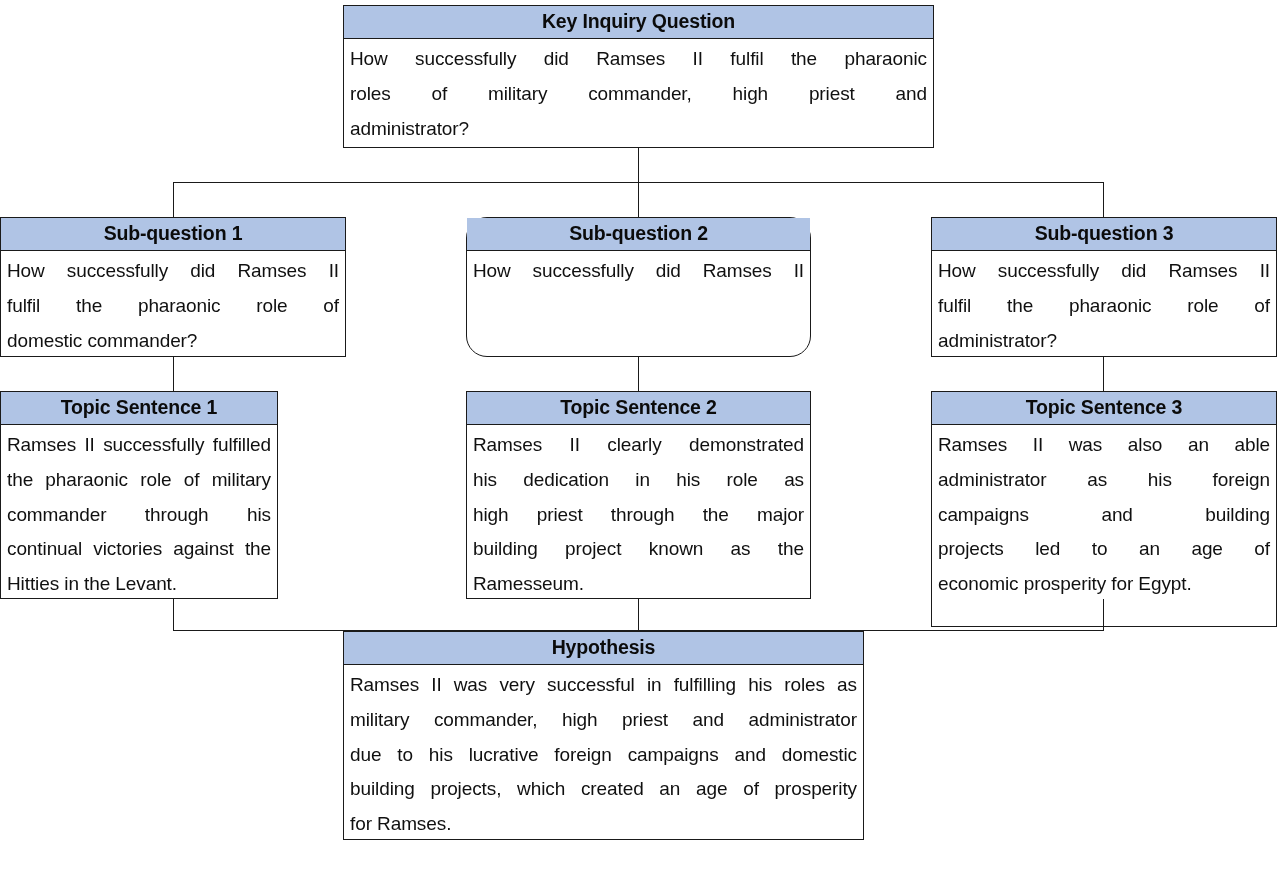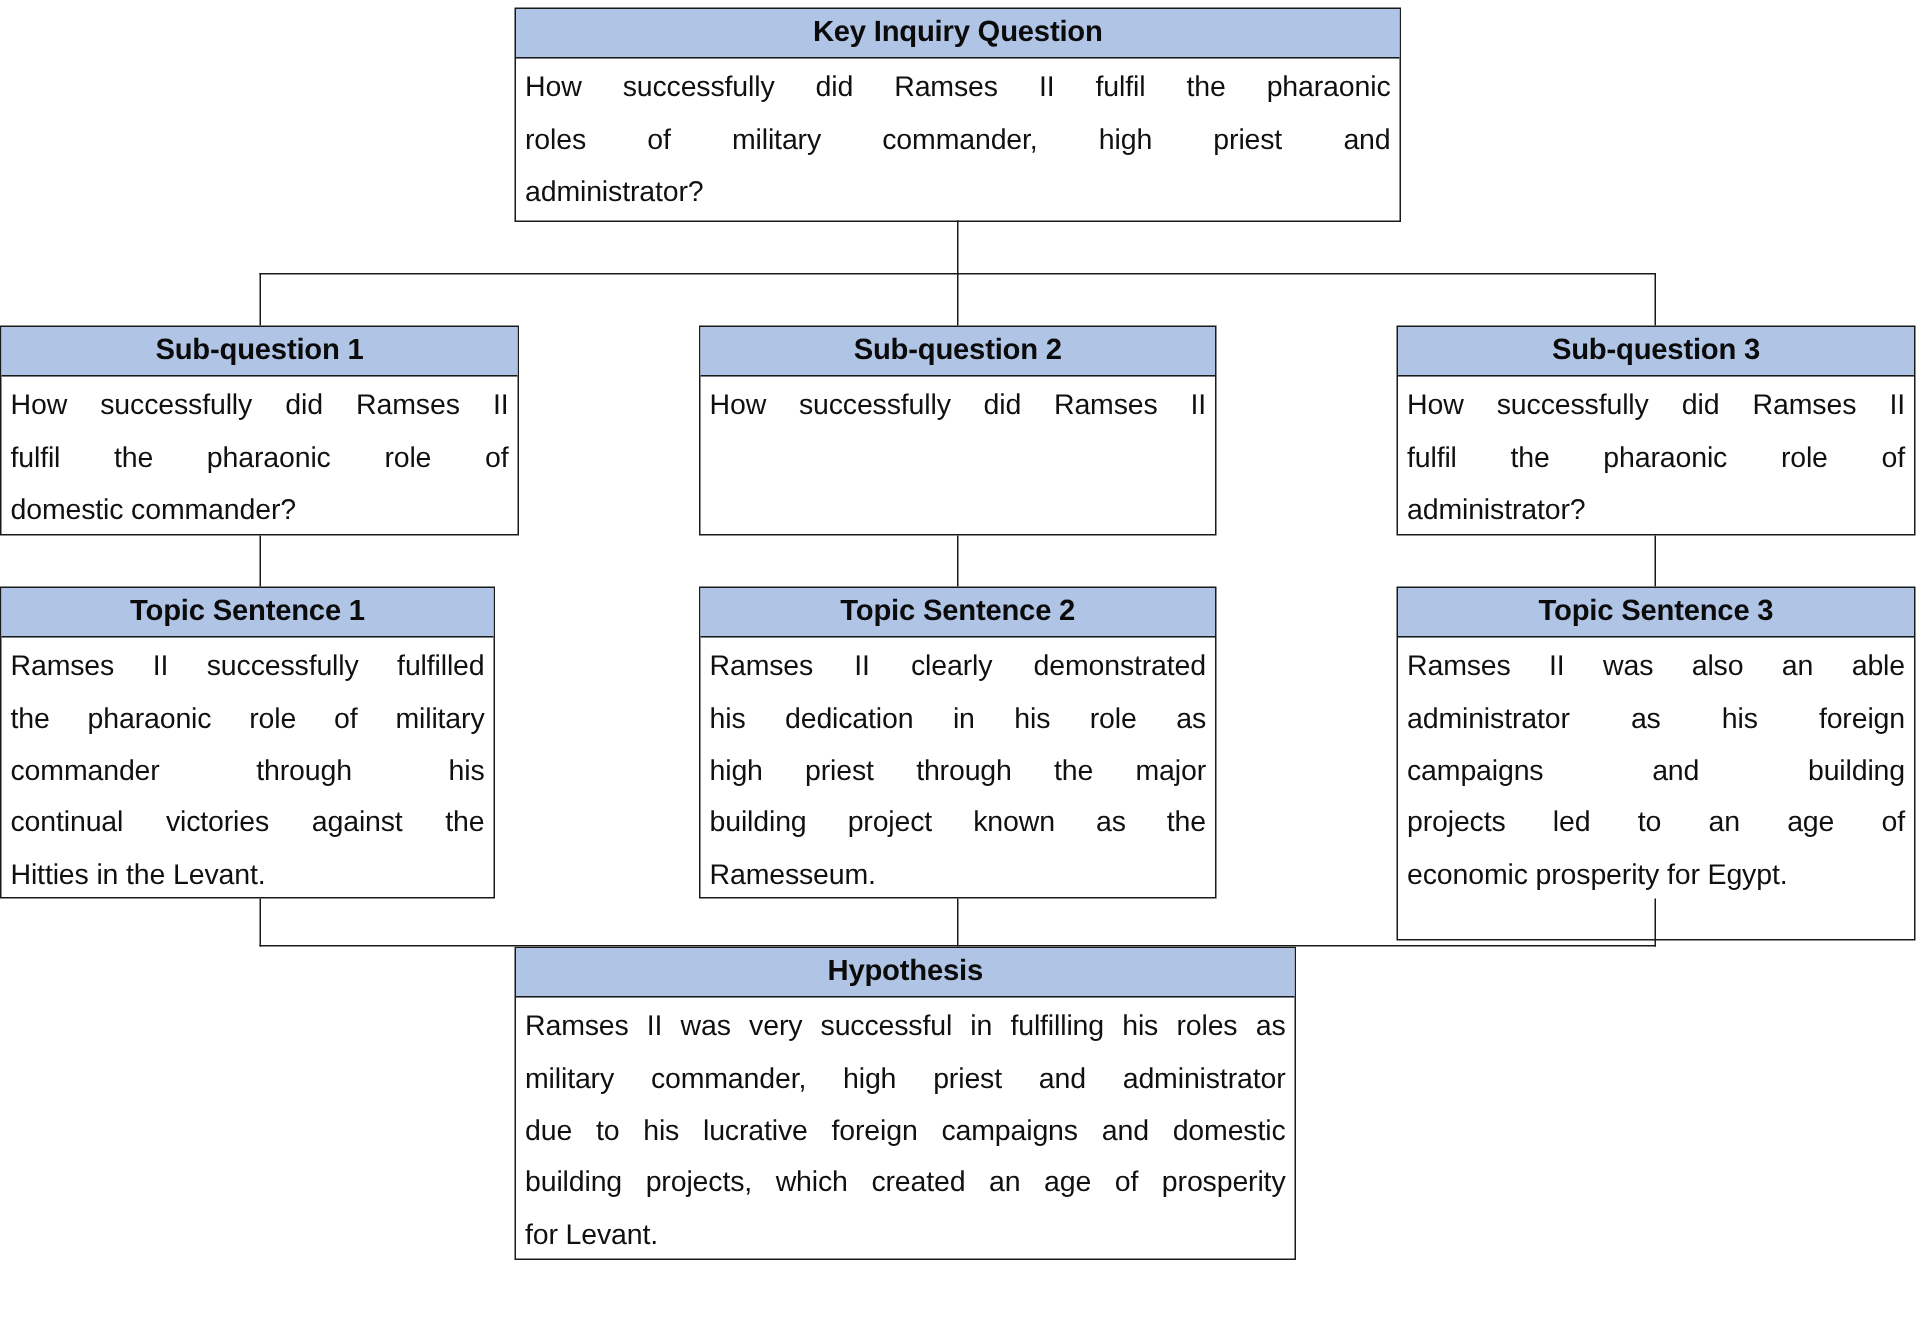--- a/index.html
+++ b/index.html
@@ -65,23 +65,23 @@
     text-align-last: justify;
     white-space: nowrap;
   }
   .box-body .ln.last {
     text-align-last: left;
   }
 
   
   #box-key        { left: 343px;  top: 5px;   width: 591px;  height: 143px; }
   #box-sq1        { left: 0px;    top: 217px; width: 346px;  height: 140px; }
-  #box-sq2        { left: 466px;  top: 217px; width: 345px;  height: 140px; }
+  #box-sq2        { left: 466px;  top: 217px; width: 345px;  height: 140px; border-radius: 21px; }
   #box-sq3        { left: 931px;  top: 217px; width: 346px;  height: 140px; }
-  #box-ts1        { left: 0px;    top: 391px; width: 330px;  height: 208px; }
+  #box-ts1        { left: 0px;    top: 391px; width: 278px;  height: 208px; }
   #box-ts2        { left: 466px;  top: 391px; width: 345px;  height: 208px; }
   #box-ts3        { left: 931px;  top: 391px; width: 346px;  height: 236px; justify-content: space-between; }
   #box-hypothesis { left: 343px;  top: 631px; width: 521px;  height: 209px; }
 
   
   .conn {
     position: absolute;
     background: #1a1a1a;
   }
   .conn.v { width: 1.4px; }
@@ -194,17 +194,17 @@
   <div class="conn h" id="c-bot-bar"></div>
   <div class="conn v" id="c-hyp-down"></div>
 
   <div class="box" id="box-hypothesis">
     <div class="box-header">Hypothesis</div>
     <div class="box-body">
         <span class="ln">Ramses II was very successful in fulfilling his roles as</span>
         <span class="ln">military commander, high priest and administrator</span>
         <span class="ln">due to his lucrative foreign campaigns and domestic</span>
         <span class="ln">building projects, which created an age of prosperity</span>
-        <span class="ln last">for Levant.</span>
+        <span class="ln last">for Ramses.</span>
       </div>
   </div>
 
 </div>
 
 </body></html>

